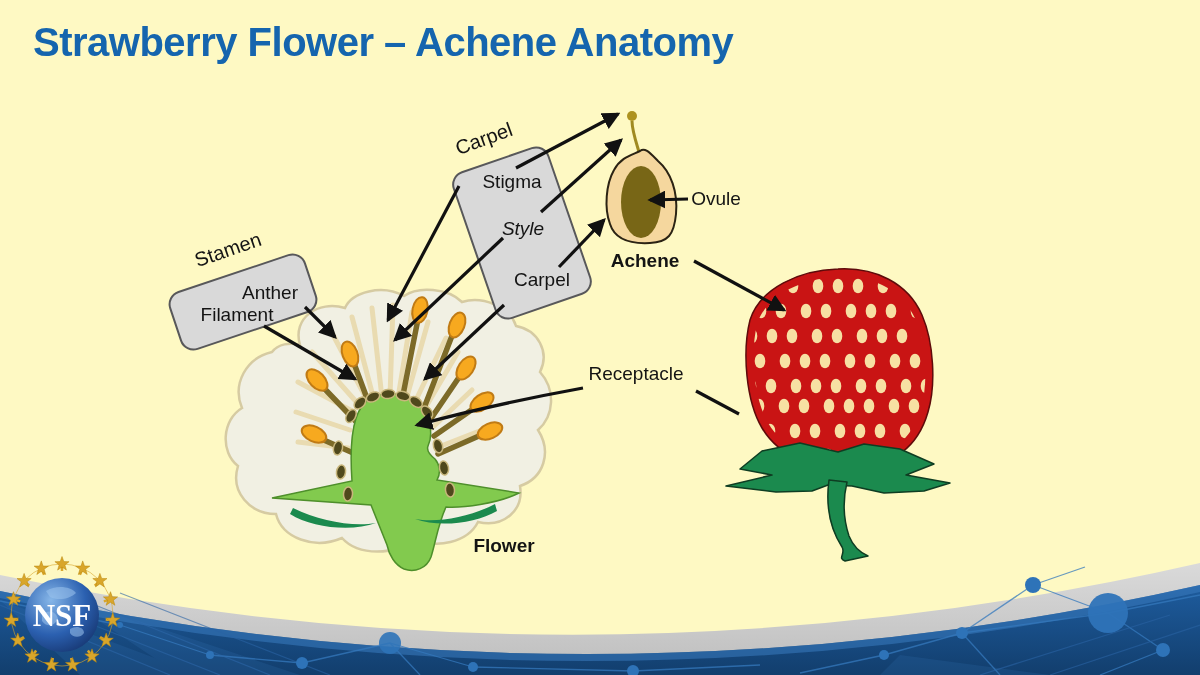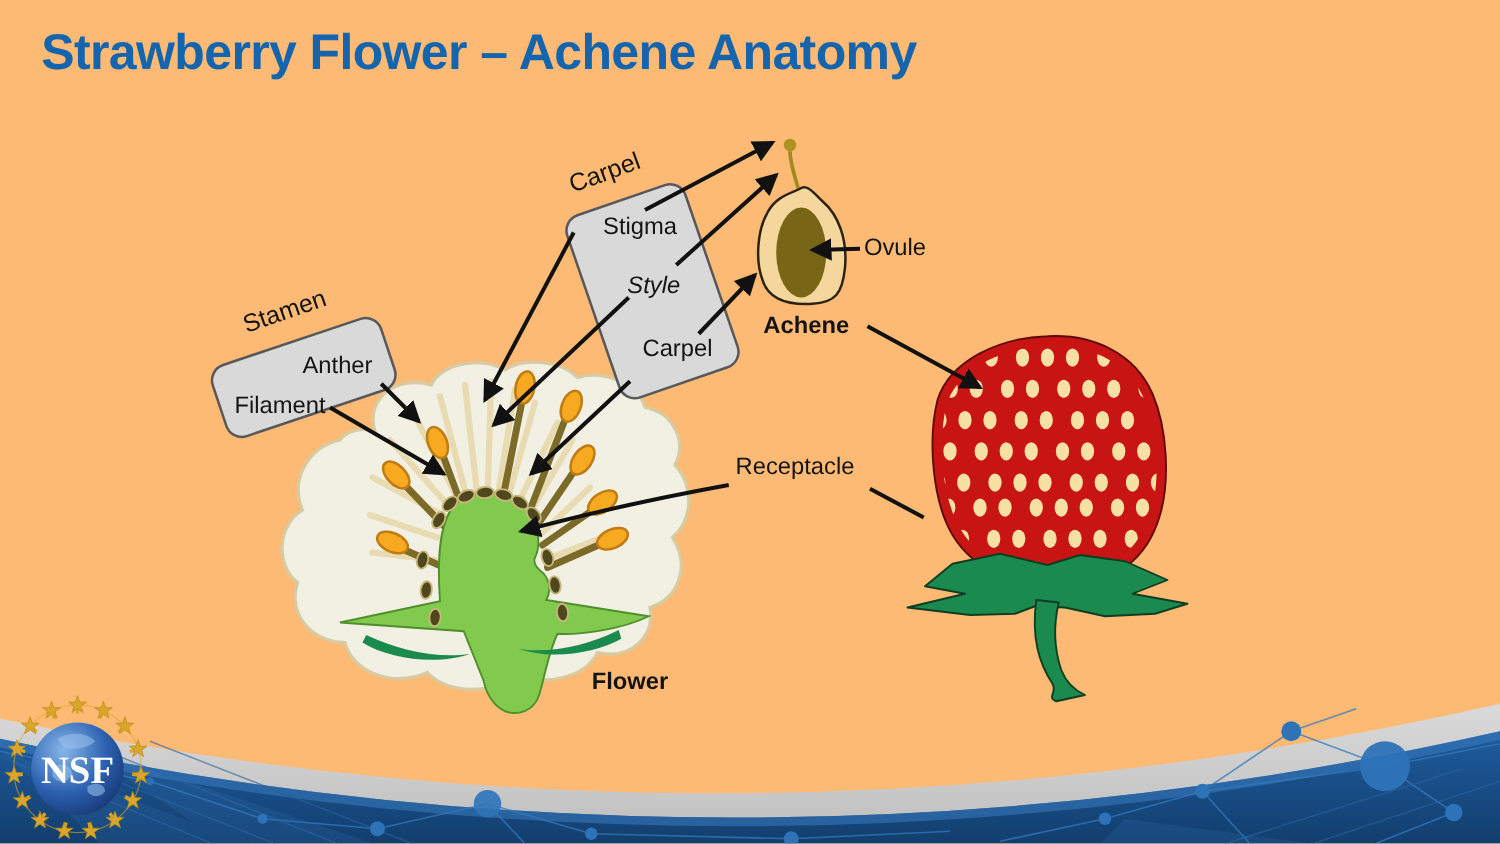--- a/index.html
+++ b/index.html
@@ -1,16 +1,16 @@
 <!DOCTYPE html>
 <html><head>
 <meta charset="utf-8">
 <style>
   html,body{margin:0;padding:0;background:#fff;}
-  .slide{position:relative;width:1200px;height:675px;background:#fdba74;overflow:hidden;
+  .slide{position:relative;width:1200px;height:675px;background:#fef9c3;overflow:hidden;
          font-family:"Liberation Sans",sans-serif;}
   .title{position:absolute;left:33px;top:20px;font-size:40px;font-weight:bold;
          color:#1565AE;letter-spacing:-0.5px;z-index:4;}
   svg.layer{position:absolute;left:0;top:0;pointer-events:none;}
   #art-svg{z-index:1;}
   #arrow-svg{z-index:3;}
   .gbox{position:absolute;background:#D9D9D9;border:2px solid #58585A;border-radius:14px;z-index:2;}
   #carpel-box{left:471px;top:155px;width:98px;height:152px;transform:rotate(-19deg);}
   #stamen-box{left:171px;top:271px;width:140px;height:58px;transform:rotate(-18.5deg);}
   .lbl{position:absolute;transform:translate(-50%,-50%);font-size:19px;color:#141414;
@@ -228,21 +228,21 @@
       <line x1="694" y1="261" x2="784" y2="310" marker-end="url(#ah)"></line>
     </g>
   </svg>
 
   <div class="lbl rot20" style="left:484px;top:139px;">Carpel</div>
   <div class="lbl" style="left:512px;top:182px;text-align:center;">Stigma</div>
   <div class="lbl" style="left:523px;top:229px;font-style:italic;">Style</div>
   <div class="lbl" style="left:542px;top:280px;">Carpel</div>
   <div class="lbl rot19" style="left:228px;top:250px;">Stamen</div>
   <div class="lbl" style="left:270px;top:293px;">Anther</div>
-  <div class="lbl" style="left:224px;top:315px;margin-top:10px;">Filament</div>
+  <div class="lbl" style="left:237px;top:315px;">Filament</div>
   <div class="lbl" style="left:716px;top:199px;">Ovule</div>
   <div class="lbl bold" style="left:645px;top:261px;">Achene</div>
   <div class="lbl" style="left:636px;top:374px;">Receptacle</div>
   <div class="lbl bold" style="left:456px;top:546px;margin-left:48px;">Flower</div>
 
 
   <svg id="band-svg" class="layer" width="1200" height="120" viewBox="0 0 1200 120">
     <defs>
       <linearGradient id="grayG" x1="0" y1="0" x2="0" y2="1">
         <stop offset="0" stop-color="#DADADA"></stop>

